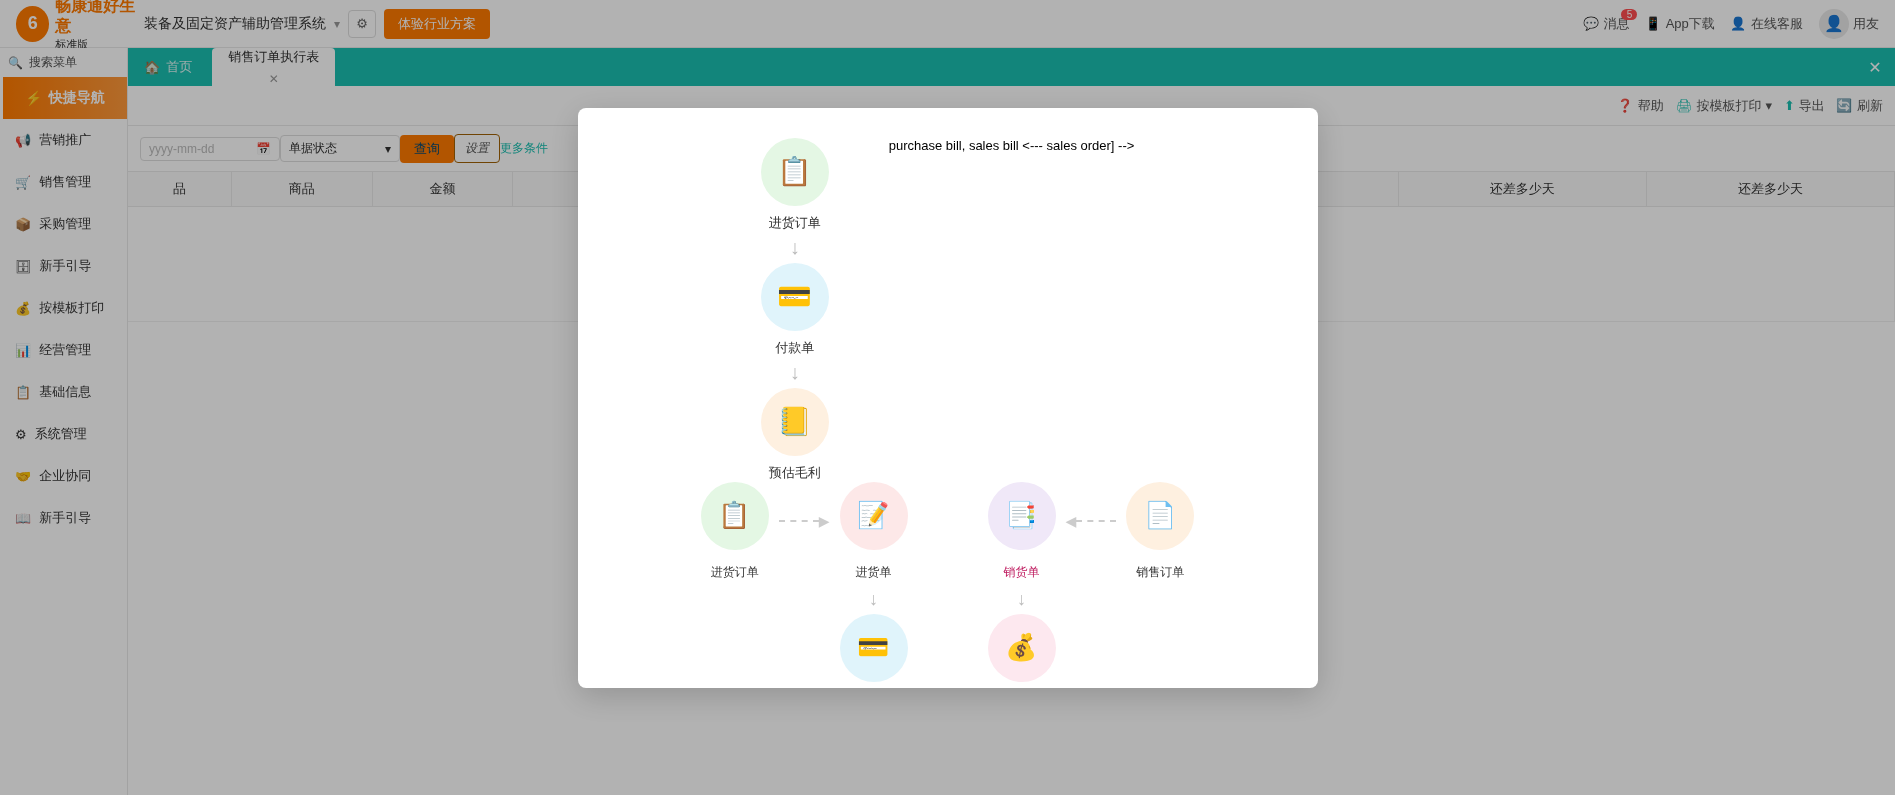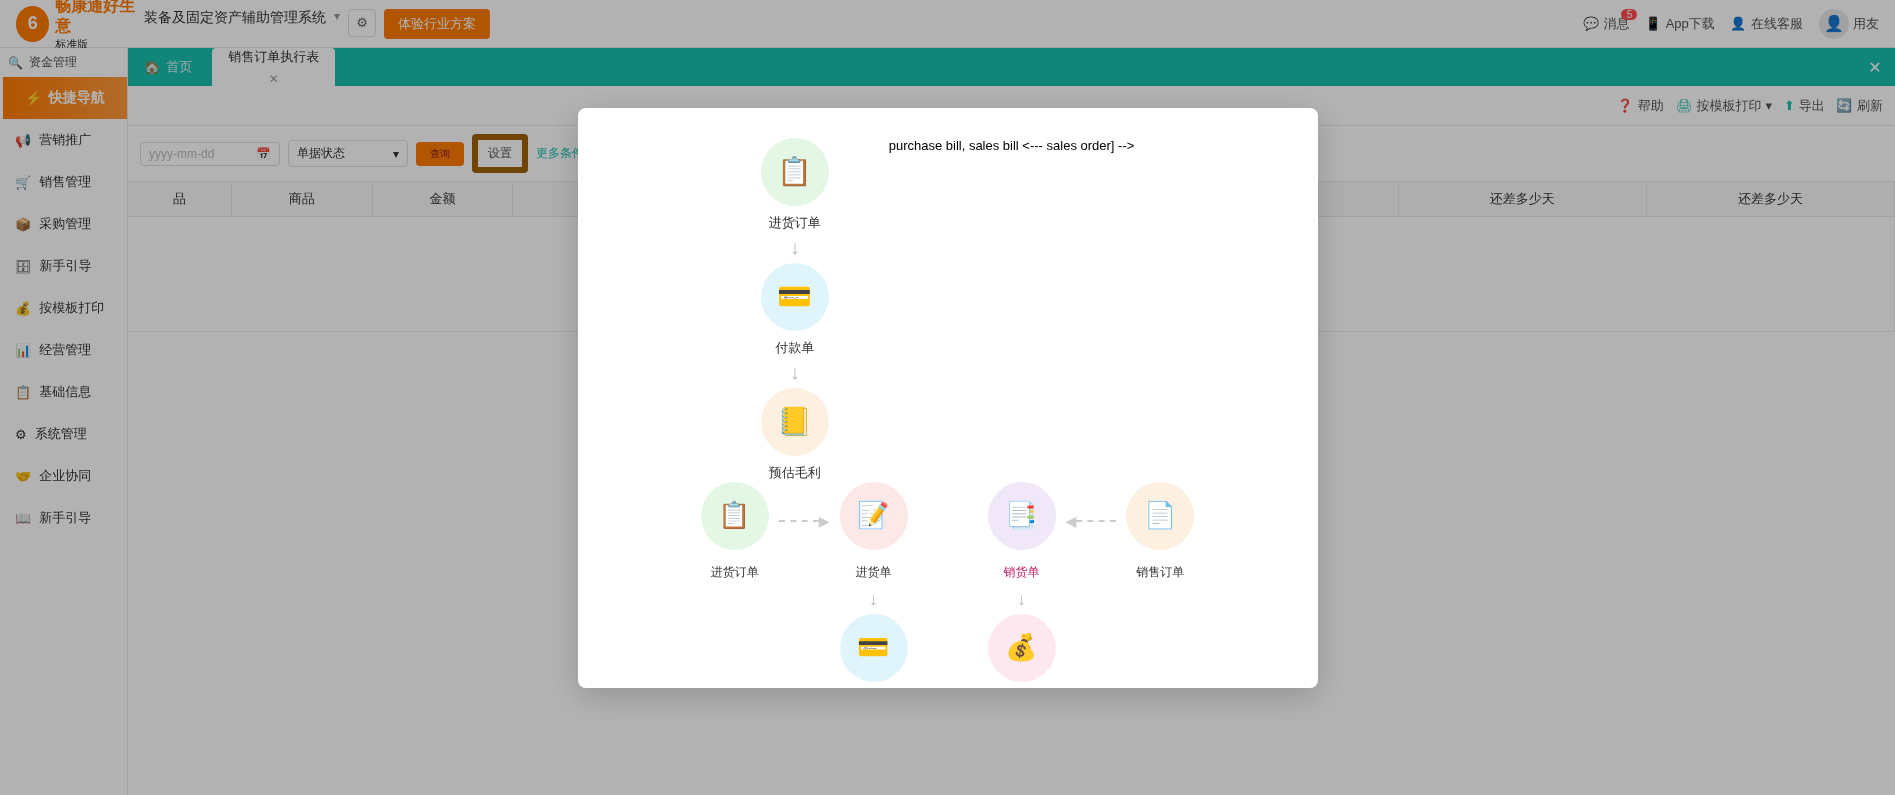--- a/index.html
+++ b/index.html
@@ -10,21 +10,21 @@
     .top-bar { height: 48px; background: #fff; display: flex; align-items: center; padding: 0 16px; border-bottom: 1px solid #e8e8e8; flex-shrink: 0; }
     .main-area { display: flex; flex: 1; overflow: hidden; }
     .sidebar { width: 128px; background: #fff; border-right: 1px solid #e8e8e8; flex-shrink: 0; display: flex; flex-direction: column; }
     .content-area { flex: 1; display: flex; flex-direction: column; overflow: hidden; }
 
     
     .logo-area { display: flex; align-items: center; width: 128px; flex-shrink: 0; }
     .logo-icon { width: 36px; height: 36px; background: #ff7a00; border-radius: 50%; display: flex; align-items: center; justify-content: center; color: white; font-size: 18px; font-weight: bold; margin-right: 6px; }
     .logo-text { font-size: 11px; color: #333; line-height: 1.3; }
     .logo-text .main { font-size: 16px; font-weight: bold; color: #ff7a00; }
-    .app-title-area { display: flex; align-items: flex-start; gap: 8px; flex: 1; }
+    .app-title-area { display: flex; align-items: center; gap: 8px; flex: 1; }
     .app-title { font-size: 14px; color: #333; font-weight: 500; }
     .app-title-dropdown { color: #999; cursor: pointer; font-size: 12px; }
     .settings-icon { width: 28px; height: 28px; border: 1px solid #ddd; border-radius: 4px; display: flex; align-items: center; justify-content: center; cursor: pointer; color: #666; }
     .trial-btn { background: #ff7a00; color: white; border: none; padding: 6px 14px; border-radius: 4px; cursor: pointer; font-size: 13px; }
     .top-right { display: flex; align-items: center; gap: 16px; margin-left: auto; }
     .top-right-item { display: flex; align-items: center; gap: 4px; color: #555; font-size: 13px; cursor: pointer; position: relative; }
     .badge { position: absolute; top: -6px; right: -8px; background: #ff4d4f; color: white; font-size: 10px; border-radius: 8px; padding: 0 4px; min-width: 16px; text-align: center; }
     .user-avatar { width: 30px; height: 30px; border-radius: 50%; background: #e8e8e8; display: flex; align-items: center; justify-content: center; color: #999; font-size: 16px; }
 
     
@@ -36,25 +36,25 @@
     .tab-window-close { margin-left: auto; margin-right: 8px; color: white; font-size: 16px; cursor: pointer; width: 24px; height: 24px; display: flex; align-items: center; justify-content: center; }
     .sidebar-search-item { display: flex; align-items: center; gap: 6px; padding: 6px 8px; cursor: pointer; color: #555; font-size: 12px; }
     .sidebar-nav-item { display: flex; align-items: center; gap: 8px; padding: 12px 12px; cursor: pointer; color: #333; font-size: 13px; position: relative; border-left: 3px solid transparent; }
 
     
     .content-toolbar { height: 40px; background: #fff; border-bottom: 1px solid #e8e8e8; display: flex; align-items: center; justify-content: flex-end; padding: 0 12px; gap: 12px; flex-shrink: 0; }
     .toolbar-btn { display: flex; align-items: center; gap: 4px; color: #555; font-size: 13px; cursor: pointer; }
     .toolbar-btn .icon { color: #1bbfb0; }
 
     
-    .filter-bar { background: #fff; padding: 8px 12px; border-bottom: 1px solid #e8e8e8; display: flex; align-items: center; gap: 8px; flex-wrap: wrap; flex-shrink: 0; }
+    .filter-bar { background: #fff; padding: 8px 12px; border-bottom: 1px solid #e8e8e8; display: flex; align-items: center; flex-wrap: wrap; flex-shrink: 0; }
     .filter-date { border: 1px solid #ddd; border-radius: 4px; padding: 4px 8px; font-size: 12px; color: #bbb; width: 140px; display: flex; align-items: center; justify-content: space-between; }
     .filter-select { border: 1px solid #ddd; border-radius: 4px; padding: 4px 8px; font-size: 12px; color: #333; min-width: 120px; display: flex; align-items: center; justify-content: space-between; }
-    .search-btn { background: #ff7a00; color: #7f1d1d; border: none; padding: 5px 14px; border-radius: 4px; cursor: pointer; font-size: 10px; }
-    .settings-btn { background: #fff; color: #555; border: 6px solid #a16207; padding: 5px 10px; border-radius: 4px; cursor: pointer; font-size: 12px; }
+    .search-btn { background: #ff7a00; color: #0c4a6e; border: none; padding: 5px 14px; border-radius: 4px; cursor: pointer; font-size: 13px; }
+    .settings-btn { background: #fff; color: #555; border: 1px solid #a16207; padding: 5px 10px; border-radius: 4px; cursor: pointer; font-size: 12px; font-style: italic; }
     .more-conditions { color: #1bbfb0; font-size: 12px; cursor: pointer; }
 
     
     .table-area { flex: 1; overflow: auto; background: #fff; }
     table { width: 100%; border-collapse: collapse; }
     th { background: #fafafa; border-bottom: 1px solid #e8e8e8; border-right: 1px solid #e8e8e8; padding: 8px 12px; text-align: center; color: #333; font-weight: 500; font-size: 13px; white-space: nowrap; }
     td { border-bottom: 1px solid #f0f0f0; border-right: 1px solid #f0f0f0; padding: 8px 12px; text-align: center; color: #555; font-size: 13px; }
 
     
     .modal-overlay { position: fixed; top: 0; left: 0; right: 0; bottom: 0; background: rgba(0,0,0,0.3); z-index: 100; display: flex; align-items: center; justify-content: center; }
@@ -110,21 +110,21 @@
         <span>用友</span>
       </div>
     </div>
   </div>
 
   <div class="main-area">
 
     <div class="sidebar">
       <div class="sidebar-search-item">
         <span>🔍</span>
-        <span>资金管理</span>
+        <span>搜索菜单</span>
       </div>
       <div class="sidebar-quicknav" style="background: linear-gradient(90deg,#ff7a00,#ff9a3c); color:white; display:flex; align-items:center; justify-content:center; padding:12px 0; cursor:pointer; font-size:14px; font-weight:bold; gap:6px; border-left: 3px solid white;">
         <span>⚡</span>
         <span>快捷导航</span>
       </div>
       <div class="sidebar-nav-item">
         <span>📢</span>
         <span>营销推广</span>
       </div>
       <div class="sidebar-nav-item">

